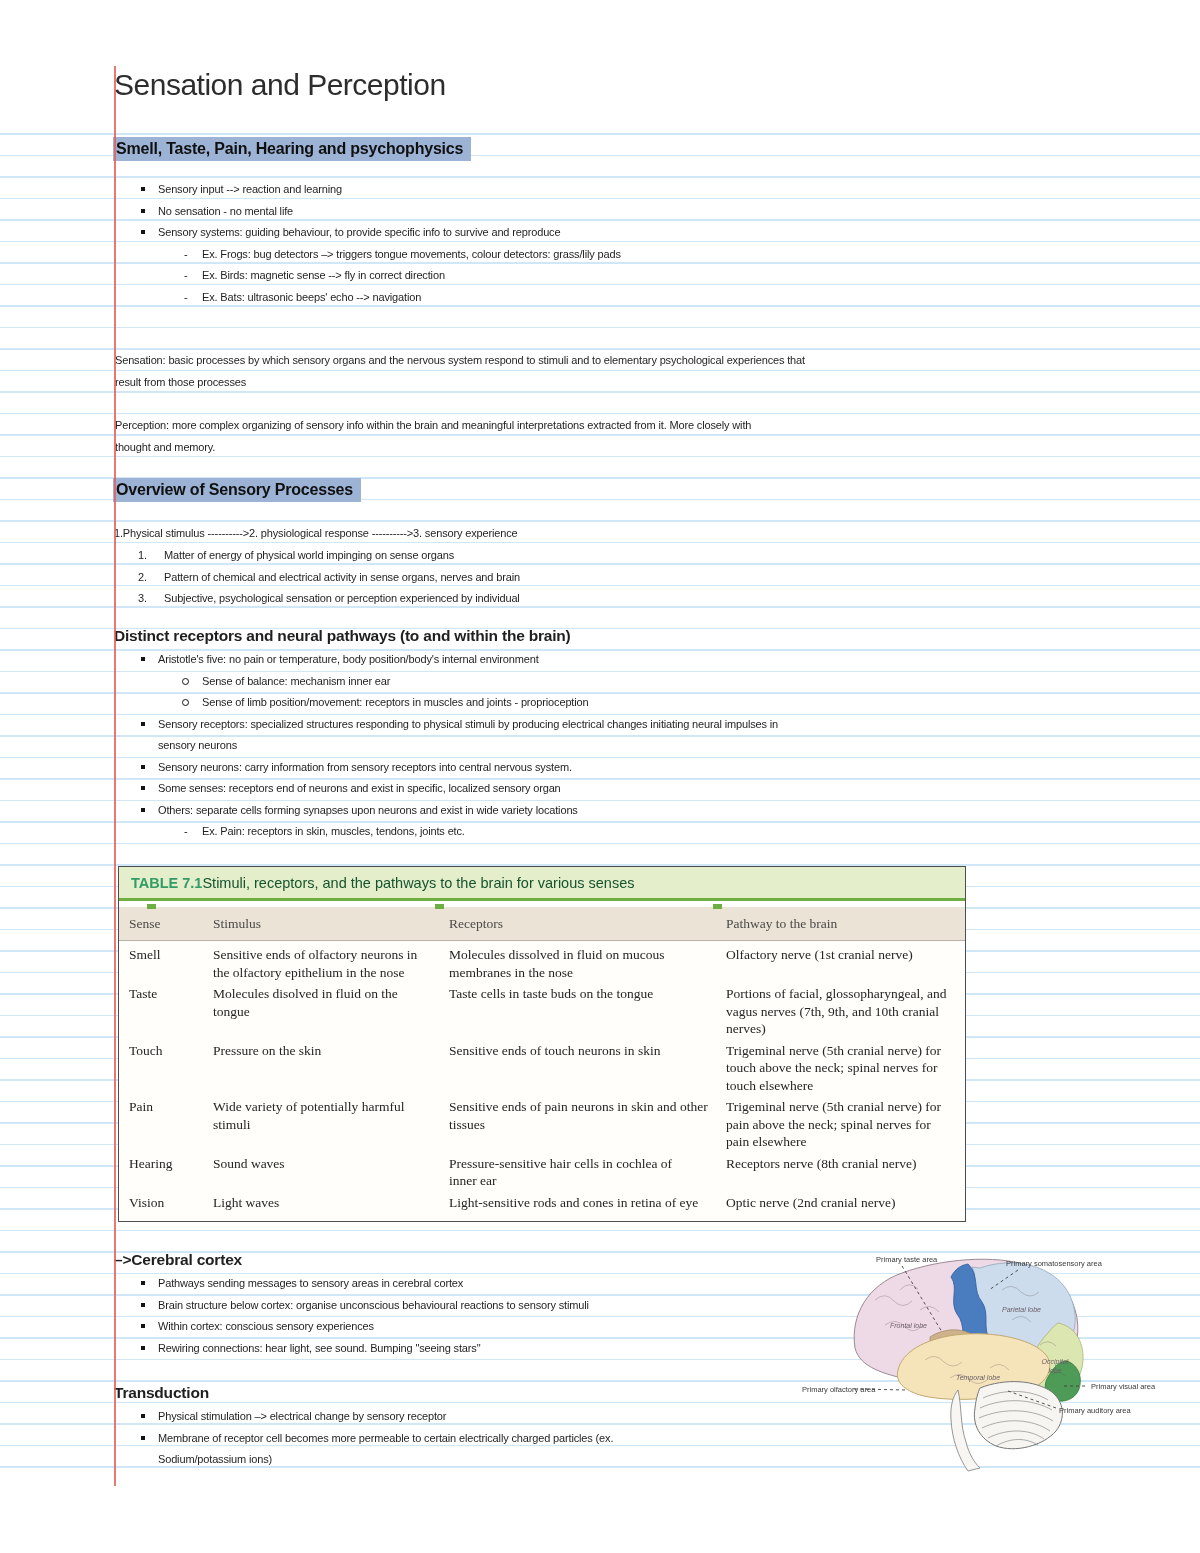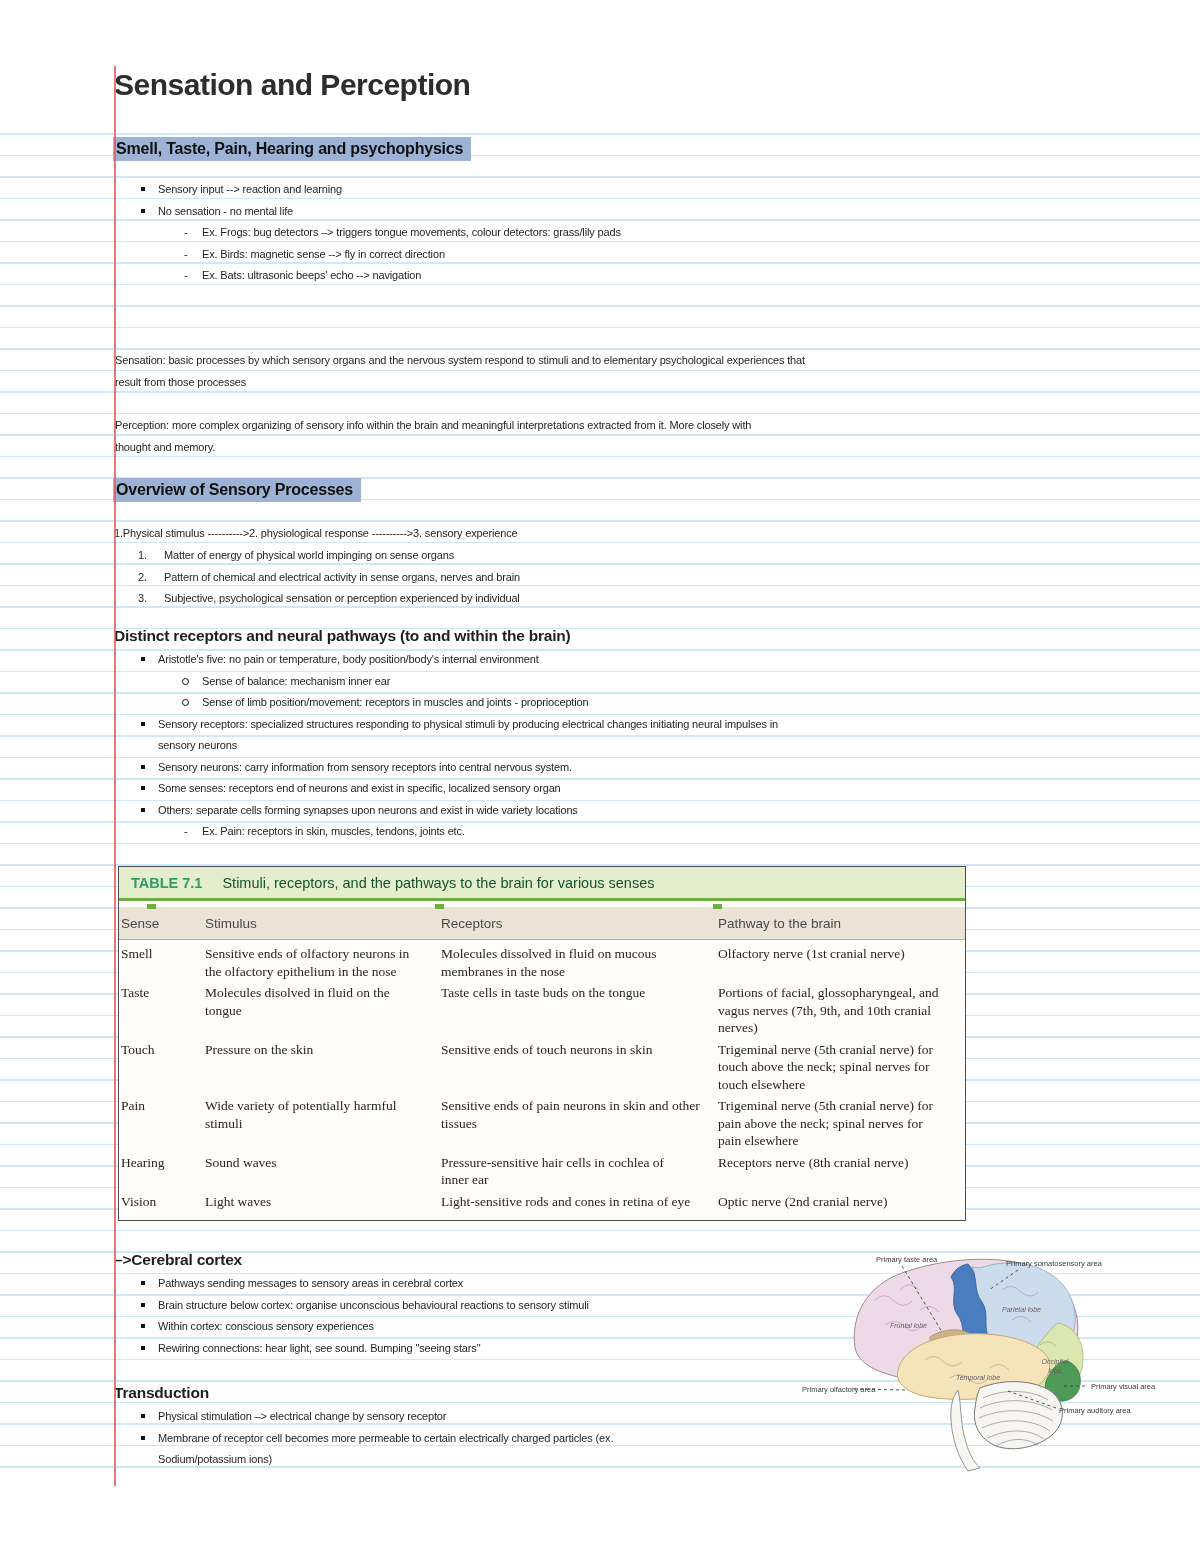--- a/index.html
+++ b/index.html
@@ -7,46 +7,46 @@
     --tableBarBg:#e4eecb; --tableBarLabel:#319c66; --tableRule:#6fae43;
     --tableHeadBg:#ebe3d5; --tableHeadText:#4a4a4a; --tableBorder:#4d4d4d;
   }
   html,body{margin:0;padding:0;}
   body{width:1200px;height:1553px;background:#fff;position:relative;overflow:hidden;
        font-family:"Liberation Sans","DejaVu Sans",sans-serif;color:var(--ink);}
   .abs{position:absolute;}
   .ruling{left:0;right:0;top:133px;height:1340px;
     background:repeating-linear-gradient(180deg,var(--ruledLine) 0 1.6px,transparent 1.6px 21.5px);}
   .margin-line{left:114px;top:66px;width:2px;height:1420px;background:var(--marginLine);opacity:.85;z-index:5;}
-  .title{left:114px;top:68px;font-size:30px;font-weight:700;letter-spacing:-.5px;color:#2d2d2d;}
+  .title{left:114px;top:68px;font-size:30px;font-weight:400;letter-spacing:-.5px;color:#2d2d2d;}
   .hl{left:113px;background:var(--highlight);font-weight:700;font-size:16px;letter-spacing:-.2px;
       padding:3px 8px 3px 3px;color:#101010;}
   .bold-h{left:114px;font-weight:700;font-size:15.5px;letter-spacing:-.2px;}
   .txt{font-size:11px;line-height:21.5px;letter-spacing:-.15px;}
   .blist{left:138px;width:700px;}
   .li{position:relative;padding-left:20px;}
   .li .sq{position:absolute;left:3px;top:8px;width:4px;height:4px;background:#141414;}
   .li2{position:relative;padding-left:64px;}
   .li2 .dash{position:absolute;left:46px;top:0;}
   .li2c{position:relative;padding-left:64px;}
   .li2c .circ{position:absolute;left:44px;top:7px;width:5px;height:5px;border:1.4px solid #141414;border-radius:50%;}
   .para{left:115px;}
   .olist{left:138px;}
   .olist .orow{position:relative;padding-left:26px;}
   .olist .onum{position:absolute;left:0;top:0;}
   
   .t71{left:118px;top:866px;width:848px;background:#fffefb;border:1.4px solid var(--tableBorder);
        box-sizing:border-box;z-index:2;}
   .t71-bar{background:var(--tableBarBg);display:flex;align-items:baseline;padding:8px 10px 7px 12px;
        border-bottom:3px solid var(--tableRule);}
-  .t71-lbl{color:var(--tableBarLabel);font-weight:700;font-size:14.5px;margin-right:20px;white-space:nowrap;}
+  .t71-lbl{color:var(--tableBarLabel);font-weight:700;font-size:14.5px;margin-right:0;white-space:nowrap;}
   .t71-cap{font-size:14.5px;color:#14532d;}
   .notch{position:absolute;width:9px;height:5px;background:var(--tableRule);top:37px;}
   .t71-gap{height:6px;background:#fffefb;}
-  .tgrid{display:grid;grid-template-columns:84px 236px 277px 1fr;padding-left:2px;}
+  .tgrid{display:grid;grid-template-columns:84px 236px 277px 1fr;padding-left:10px;font-family:Liberation Serif, serif;}
   .t71-head{background:var(--tableHeadBg);color:var(--tableHeadText);font-size:13.5px;
        padding-top:9px;padding-bottom:8px;border-bottom:1px solid #b9b2a4;}
   .t71-body{font-family:"Liberation Serif","DejaVu Serif",serif;font-size:13.5px;line-height:17.5px;
        color:#252525;padding-top:5px;padding-bottom:6px;}
   .t71-body .tgrid{margin-bottom:4px;}
   .cell{padding-right:18px;}
   
   .brain{left:790px;top:1240px;z-index:3;}
   .brain text{font-size:7.5px;fill:#3a3a3a;font-family:"Liberation Sans",sans-serif;}
   .brain .lobe-lbl{font-size:7px;fill:#6b5f66;font-style:italic;}
@@ -58,20 +58,21 @@
   <div class="abs ruling"></div>
   <div class="abs margin-line"></div>
 
   <div class="abs title">Sensation and Perception</div>
 
   <div class="abs hl" style="top:137px">Smell, Taste, Pain, Hearing and psychophysics</div>
 
   <div class="abs blist txt" style="top:179px">
     <div class="li"><span class="sq"></span><span>Sensory input --&gt; reaction and learning</span></div>
     <div class="li"><span class="sq"></span><span>No sensation - no mental life</span></div>
+    <div class="li"><span class="sq"></span><span>Sensory systems: guiding behaviour, to provide specific info to survive and reproduce</span></div>
     <div class="li2"><span class="dash">-</span><span>Ex. Frogs: bug detectors –&gt; triggers tongue movements, colour detectors: grass/lily pads</span></div>
     <div class="li2"><span class="dash">-</span><span>Ex. Birds: magnetic sense --&gt; fly in correct direction</span></div>
     <div class="li2"><span class="dash">-</span><span>Ex. Bats: ultrasonic beeps' echo --&gt; navigation</span></div>
   </div>
 
   <div class="abs para txt" style="top:350px;width:690px">Sensation: basic processes by which sensory organs and the nervous system respond to stimuli and to elementary psychological experiences that result from those processes</div>
   <div class="abs para txt" style="top:415px;width:640px">Perception: more complex organizing of sensory info within the brain and meaningful interpretations extracted from it. More closely with thought and memory.</div>
 
   <div class="abs hl" style="top:478px">Overview of Sensory Processes</div>
 

